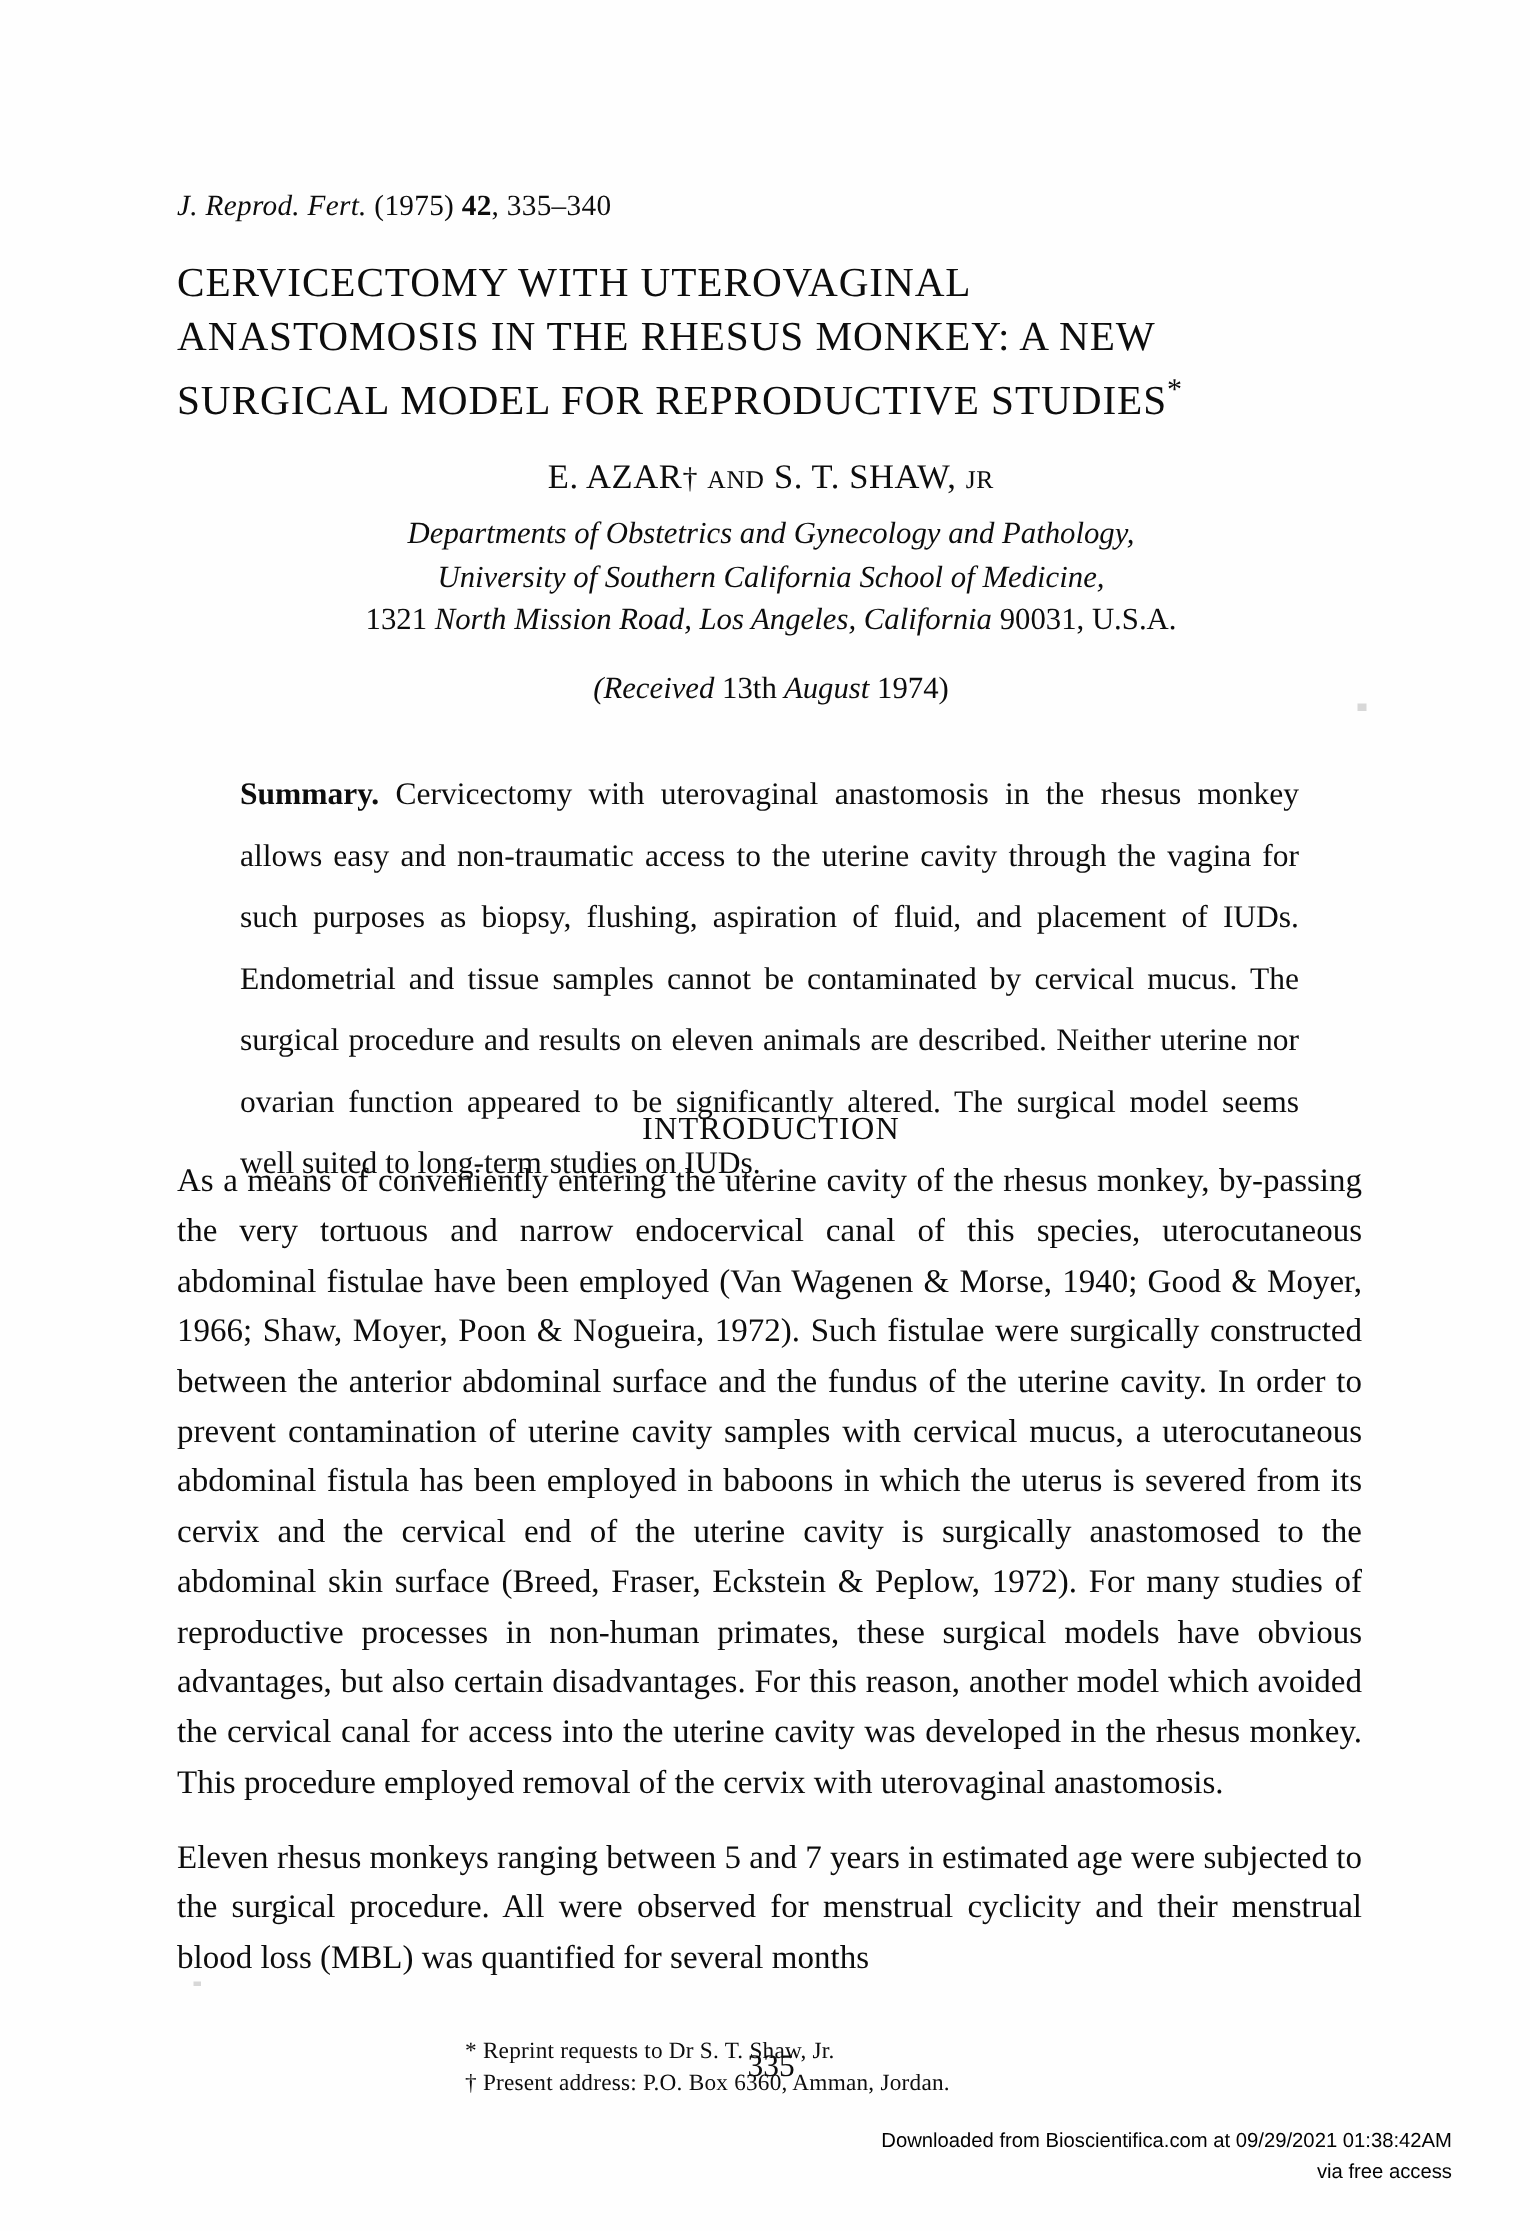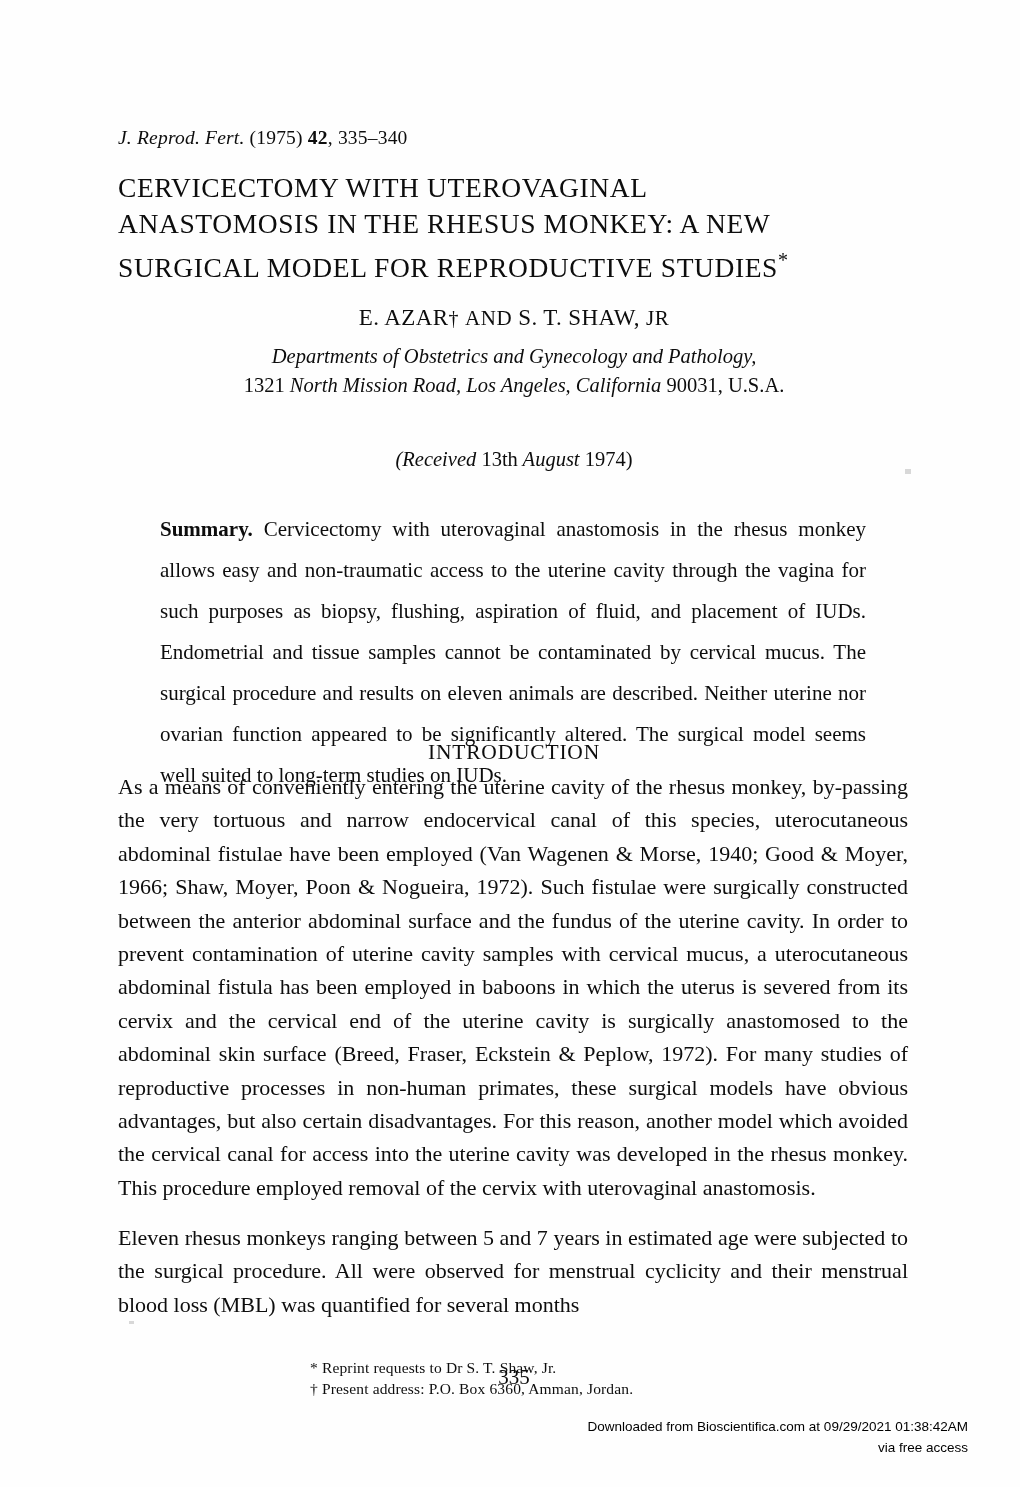--- a/index.html
+++ b/index.html
@@ -55,21 +55,21 @@
   .authors {
     position: absolute;
     left: 118px;
     top: 305px;
     width: 792px;
     text-align: center;
     font-size: 23px;
     letter-spacing: 0.4px;
   }
   .authors .sc {
-    font-size: 21px;
+    font-size: 17px;
     letter-spacing: 0.5px;
   }
   .authors .dagger { font-size: 20px; }
 
   
   .affiliation {
     position: absolute;
     left: 118px;
     top: 342px;
     width: 792px;
@@ -193,20 +193,21 @@
   </div>
 
   <div class="authors">
     <span>E. AZAR</span><span class="dagger">†</span>
     <span class="sc">AND</span>
     <span>S. T. SHAW, </span><span class="sc">JR</span>
   </div>
 
   <div class="affiliation">
     <div>Departments of Obstetrics and Gynecology and Pathology,</div>
+    <div>University of Southern California School of Medicine,</div>
     <div><span class="roman">1321</span> <span>North Mission Road, Los Angeles, California</span> <span class="roman">90031, U.S.A.</span></div>
   </div>
 
   <div class="received">
     <span>(Received</span>
     <span class="roman">13th</span>
     <span>August</span>
     <span class="roman">1974)</span>
   </div>
 

